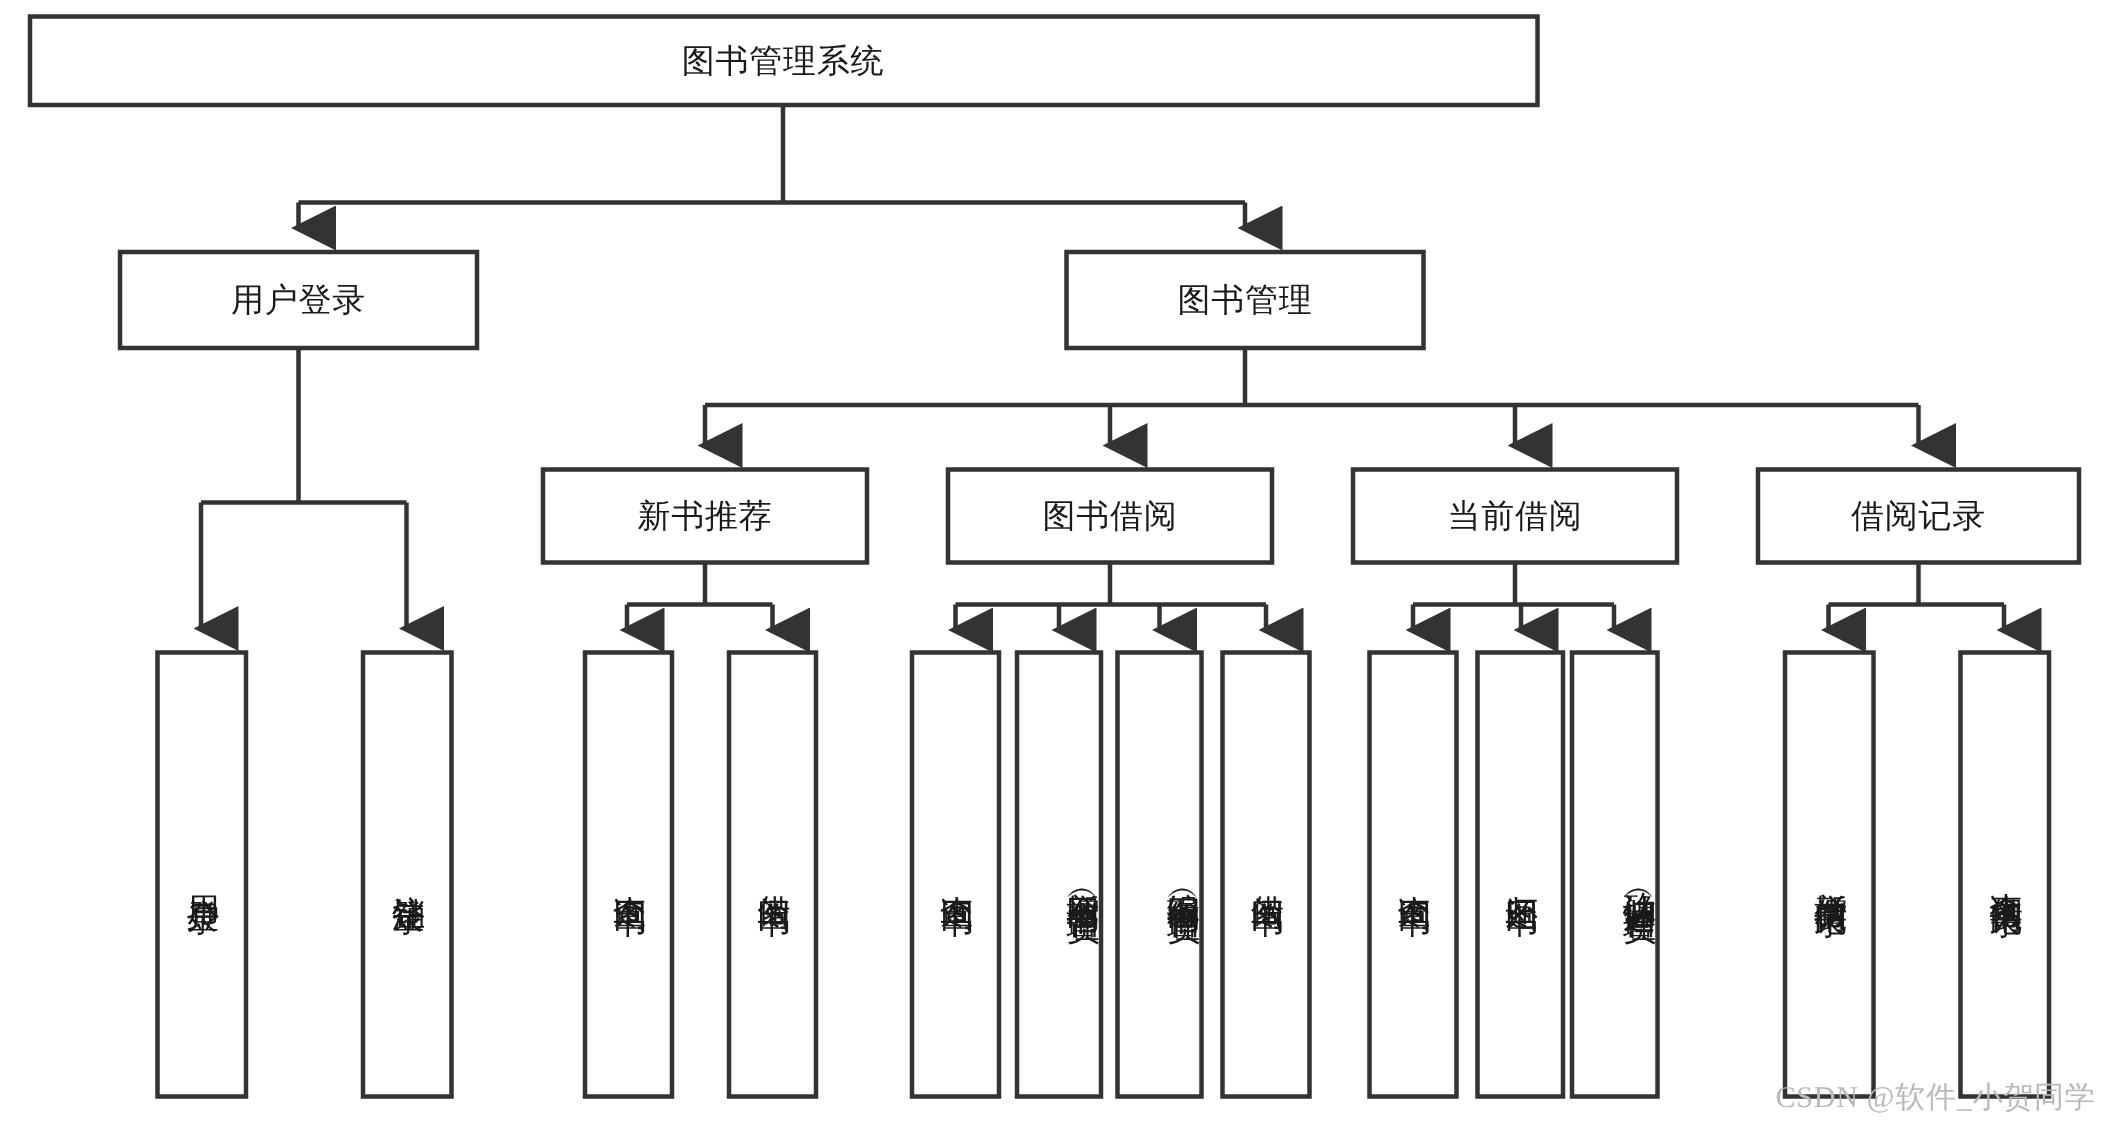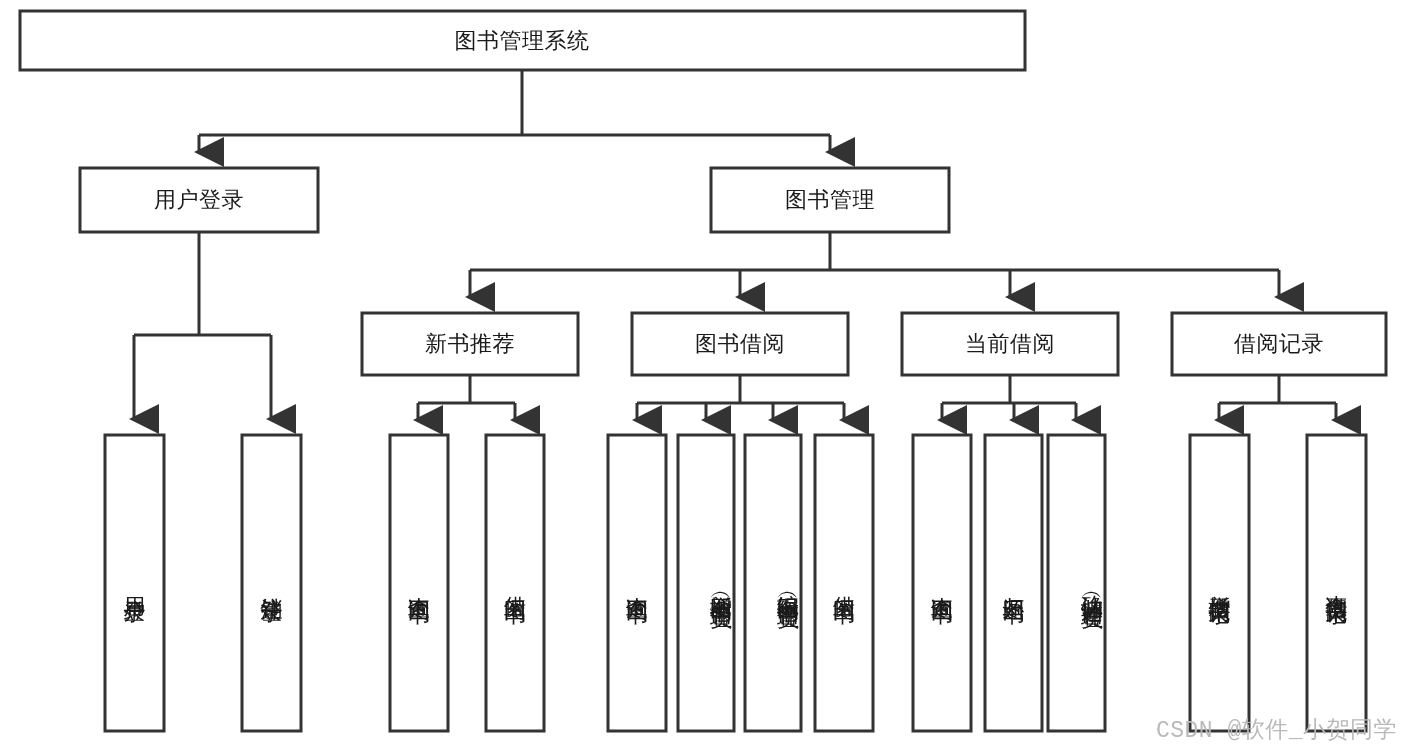--- a/index.html
+++ b/index.html
@@ -65,22 +65,22 @@
     white-space: nowrap;
     pointer-events: none;
   }
   .leaf-label.centered {
     align-items: center;
   }
   .watermark {
     position: absolute;
     right: 8px;
     bottom: 2px;
-    font-family: Liberation Mono, monospace;
-    font-size: 23px;
+    font-family: Liberation Serif, serif;
+    font-size: 20px;
     color: #b9b9b9;
     white-space: nowrap;
     letter-spacing: 0.5px;
   }
 </style>
 </head>
 <body>
 
 <div id="diagram-root">
 

